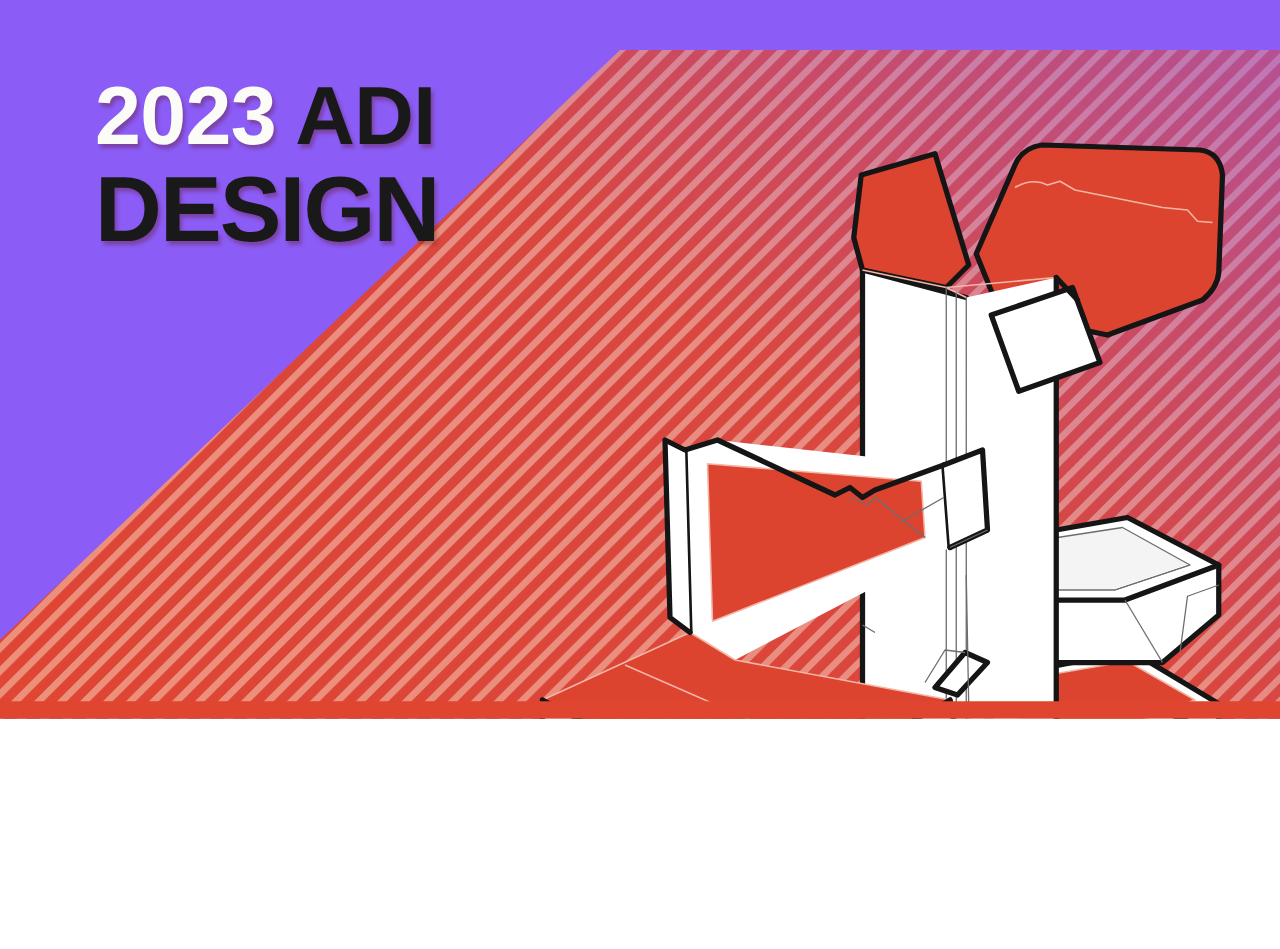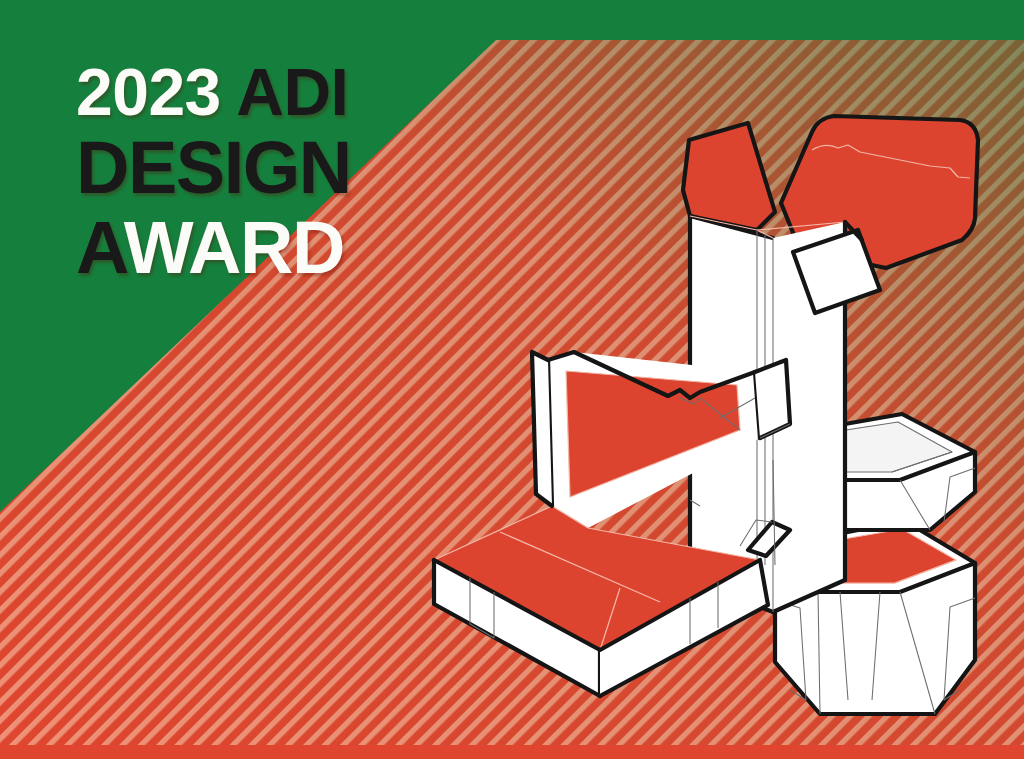--- a/index.html
+++ b/index.html
@@ -5,22 +5,22 @@
 <style>
   * { margin:0; padding:0; box-sizing:border-box; }
   html,body {
     width:1024px; height:759px;
     background:#ffffff;
     font-family:"Liberation Sans", sans-serif;
     overflow:hidden;
   }
   #poster {
     position:relative;
-    width:1024px; height:759px;
-    background:#15803d;
+    width:1024px; height:575px;
+    background:#8b5cf6;
     overflow:hidden;
   }
 
   
   #hatch-layer {
     position:absolute; inset:0;
     pointer-events:none;
   }
   .hatch-svg { position:absolute; inset:0; width:1024px; height:759px; }
 
@@ -225,17 +225,16 @@
     </svg>
   </div>
 
   <div id="headline">
 
     <div class="hl-line l1"><span class="seg-white">2023 </span><span class="seg-dark">ADI</span></div>
 
 
     <div class="hl-line"><span class="seg-dark">DESIGN</span></div>
 
-    <div class="hl-line"><span class="seg-dark">A</span><span class="seg-white">WARD</span></div>
   </div>
 
   <div id="bottom-strip"></div>
 </div>
 
 </body></html>

